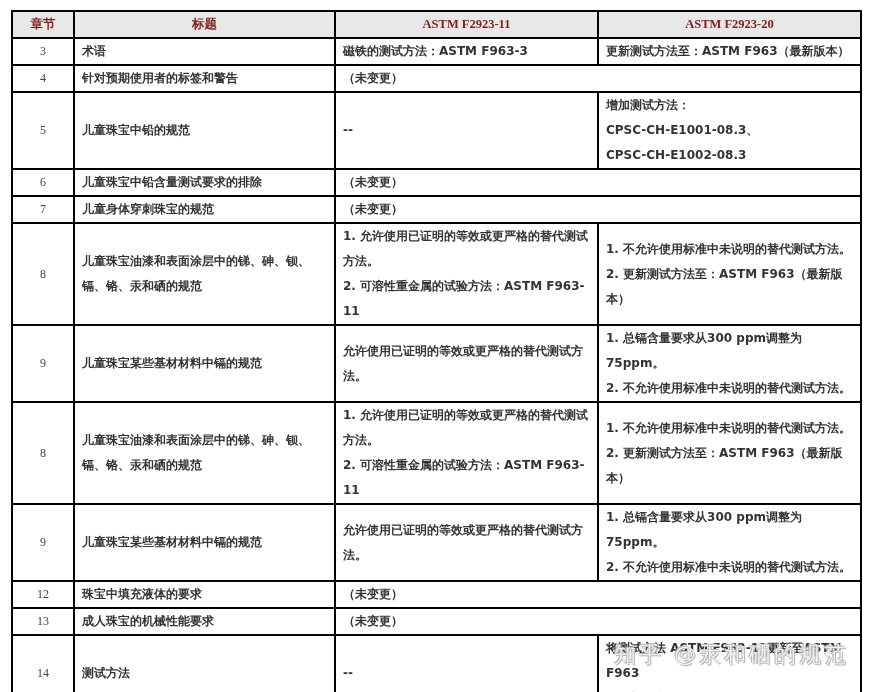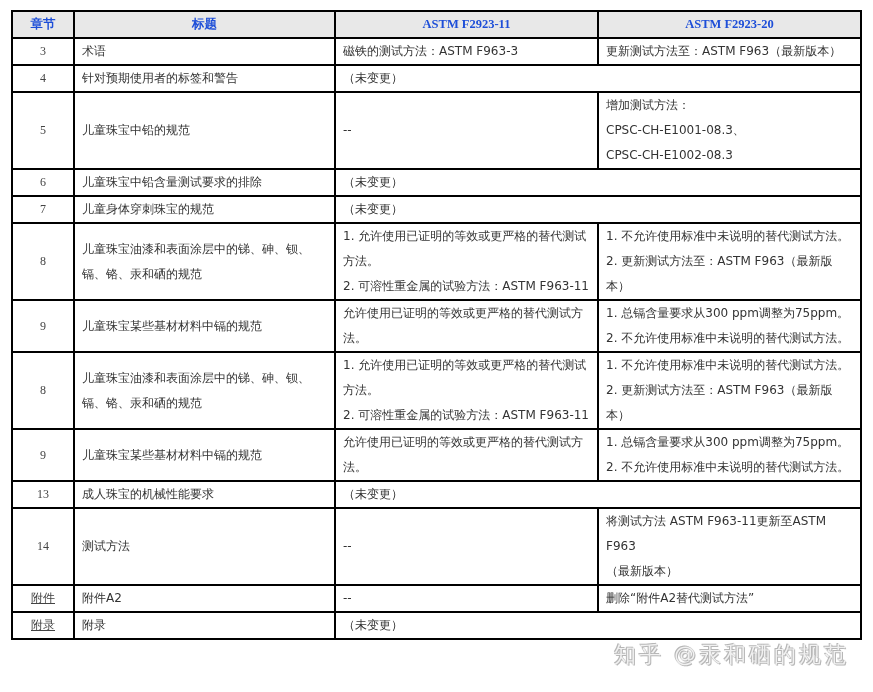--- a/index.html
+++ b/index.html
@@ -3,24 +3,24 @@
 <meta charset="utf-8">
 <style>
   html, body { margin: 0; padding: 0; background: #ffffff; }
   body { width: 873px; height: 692px; position: relative; overflow: hidden;
          font-family: "DejaVu Sans", "Liberation Sans", sans-serif; color: #333333; }
   table.cmp { position: absolute; left: 11px; top: 10px; width: 849px;
               border-collapse: collapse; table-layout: fixed; font-size: 12px; }
   table.cmp td, table.cmp th { border: 2.5px solid #000000; padding: 0 7px; vertical-align: middle;
               line-height: 25px; }
   table.cmp th { background: #e8e8e8; font-family: "Liberation Serif", "DejaVu Serif", serif;
-                 font-weight: bold; height: 25px; color: #1d4ed8; font-size: 12.5px; }
+                 font-weight: bold; height: 25px; color: #7f1d1d; font-size: 12.5px; }
   td.num { text-align: center; font-family: "Liberation Serif", serif; color: #444; }
   td.num.cjk { font-family: "DejaVu Sans", sans-serif; text-decoration: underline; }
-  .line { display: block; }
+  .line { display: block; font-weight: bold; }
   .watermark { position: absolute; left: 614px; top: 640px; font-size: 22px; color: rgba(255,255,255,0.85);
                letter-spacing: 3px; font-family: "DejaVu Sans", sans-serif;
                text-shadow: 0 0 1px #999, 1px 1px 0 #bbb, -1px -1px 0 #bbb; pointer-events: none; }
 </style>
 </head>
 <body>
 
 <table class="cmp">
   <colgroup>
     <col style="width:62px">
@@ -144,20 +144,29 @@
         <td>
           <span class="line">允许使用已证明的等效或更严格的替代测试方</span>
           <span class="line">法。</span>
         </td>
         <td>
           <span class="line">1. 总镉含量要求从300 ppm调整为75ppm。</span>
           <span class="line">2. 不允许使用标准中未说明的替代测试方法。</span>
         </td>
       </tr>
       <tr style="height: 25.5px;">
+        <td class="num">12</td>
+        <td>
+          <span class="line">珠宝中填充液体的要求</span>
+        </td>
+        <td colspan="2">
+          <span class="line">（未变更）</span>
+        </td>
+      </tr>
+      <tr style="height: 25.5px;">
         <td class="num">13</td>
         <td>
           <span class="line">成人珠宝的机械性能要求</span>
         </td>
         <td colspan="2">
           <span class="line">（未变更）</span>
         </td>
       </tr>
       <tr style="height: 50.5px;">
         <td class="num">14</td>

